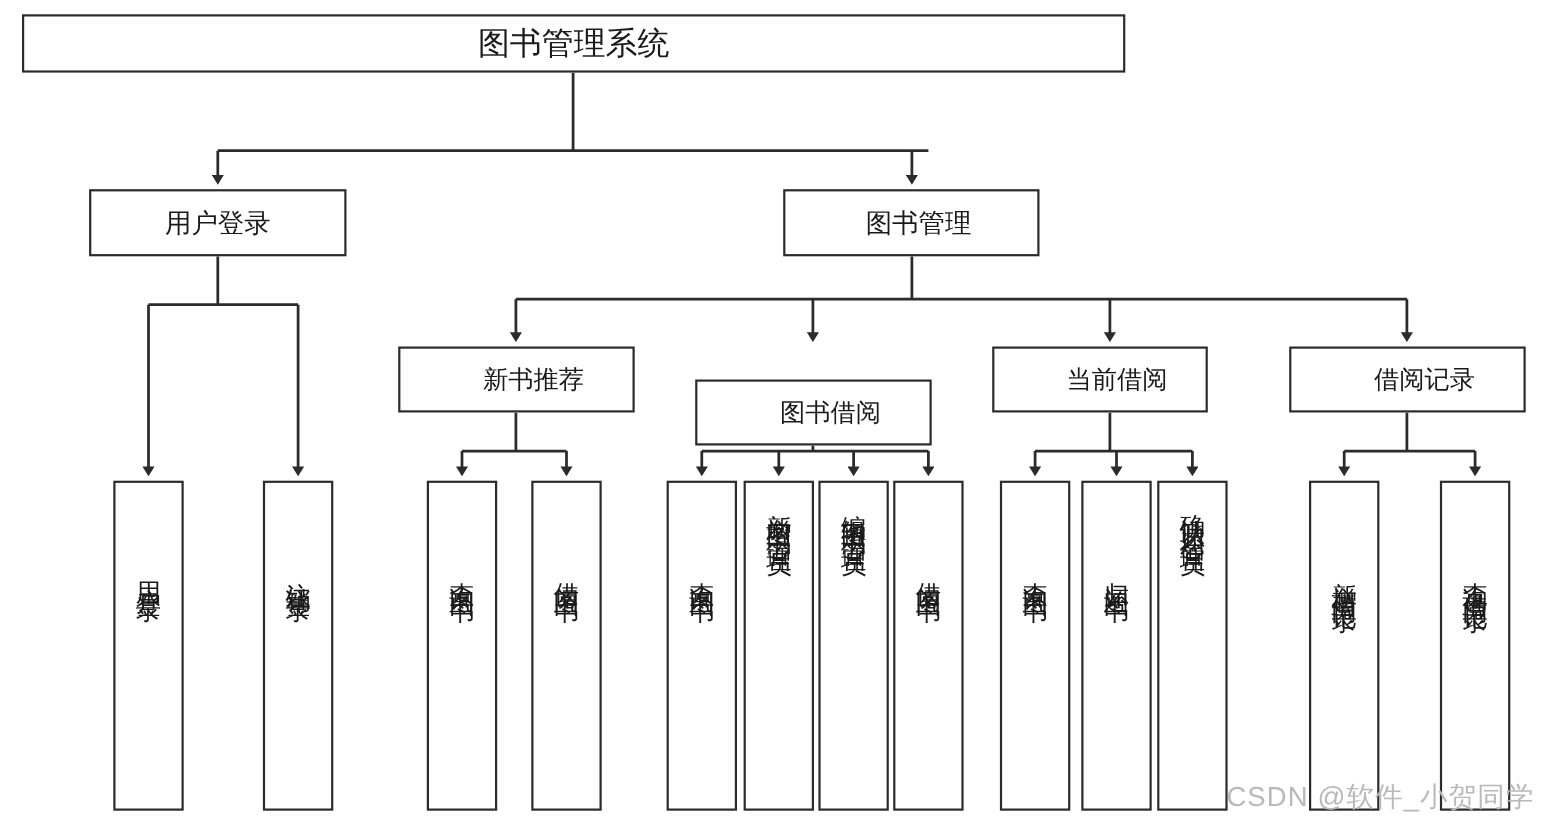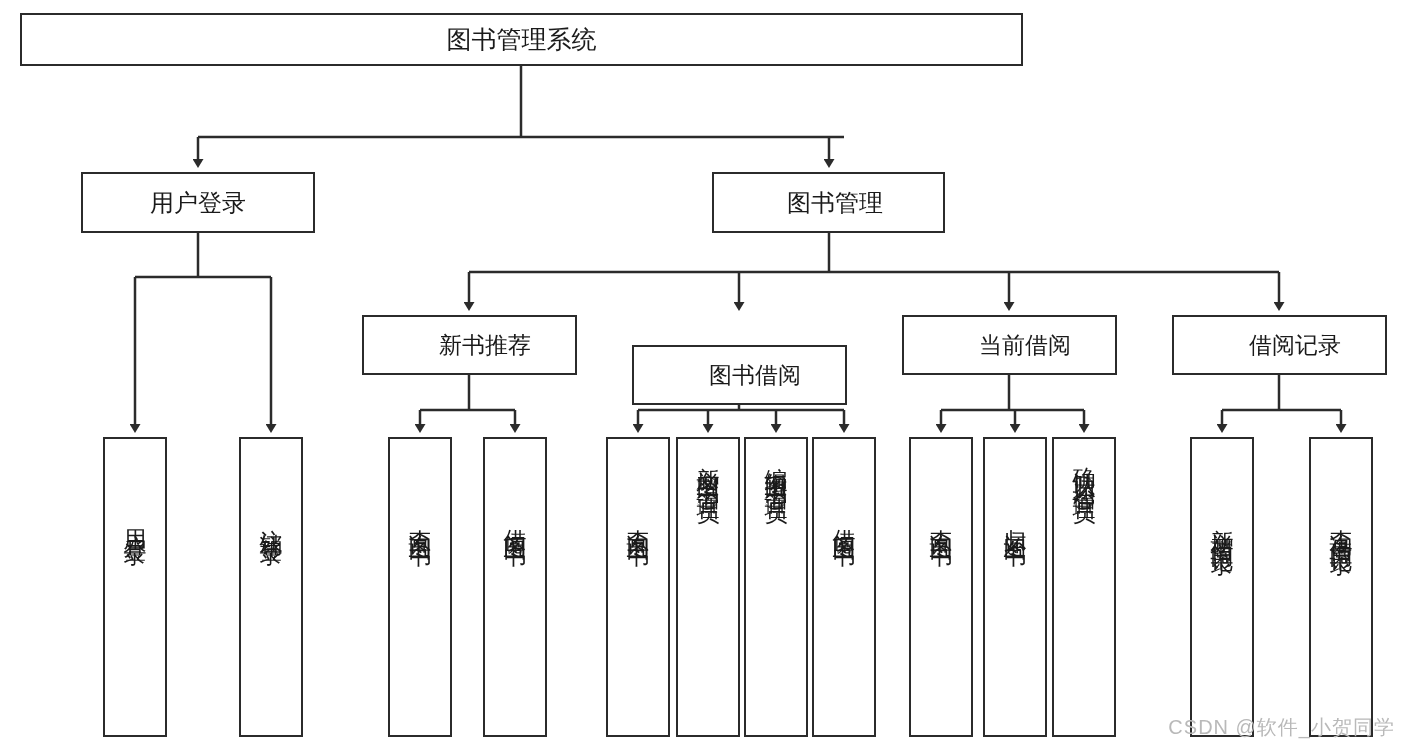--- a/index.html
+++ b/index.html
@@ -29,21 +29,21 @@
     position: absolute;
     box-sizing: border-box;
     border: 2.5px solid #2b2b2b;
     background: #ffffff;
     display: flex;
     align-items: center;
     justify-content: center;
     color: #1a1a1a;
   }
   .node.root {
-    font-size: 25px;
+    font-size: 29px;
   }
   .node.lvl1 {
     font-size: 24px;
   }
   .node.lvl2 {
     font-size: 23px;
     padding-left: 31px;
   }
   .node.leaf {
     font-size: 23px;
@@ -58,21 +58,21 @@
     line-height: 1;
     white-space: nowrap;
   }
   .leaf.center .vtext {
     margin-top: 62px;
   }
   #watermark {
     position: absolute;
     right: 10px;
     bottom: 6px;
-    font-size: 20px;
+    font-size: 25px;
     color: #b9b9b9;
     letter-spacing: 1px;
     white-space: nowrap;
   }
 </style>
 </head>
 <body>
 
 <div id="canvas">
 
@@ -126,21 +126,21 @@
     </g>
   </svg>
 
   <div class="node root" style="left:20px;top:13px;width:1003px;height:53px;">图书管理系统</div>
 
   <div class="node lvl1" style="left:81px;top:172px;width:234px;height:61px;">用户登录</div>
   <div class="node lvl1" style="left:712px;top:172px;width:233px;height:61px;padding-left:13px;">图书管理</div>
 
   <div class="node lvl2" style="left:362px;top:315px;width:215px;height:60px;">新书推荐</div>
   <div class="node lvl2" style="left:632px;top:315px;width:215px;height:60px;margin-top:30px;">图书借阅</div>
-  <div class="node lvl2" style="left:902px;top:315px;width:215px;height:60px;">当前借阅</div>
+  <div class="node lvl2" style="left:902px;top:315px;width:196px;height:60px;">当前借阅</div>
   <div class="node lvl2" style="left:1172px;top:315px;width:215px;height:60px;">借阅记录</div>
 
   <div class="node leaf center" style="left:103px;top:437px;width:64px;height:300px;">
     <span class="vtext">用户登录</span>
   </div>
   <div class="node leaf center" style="left:239px;top:437px;width:64px;height:300px;">
     <span class="vtext">注销登录</span>
   </div>
 
   <div class="node leaf center" style="left:388px;top:437px;width:64px;height:300px;">

